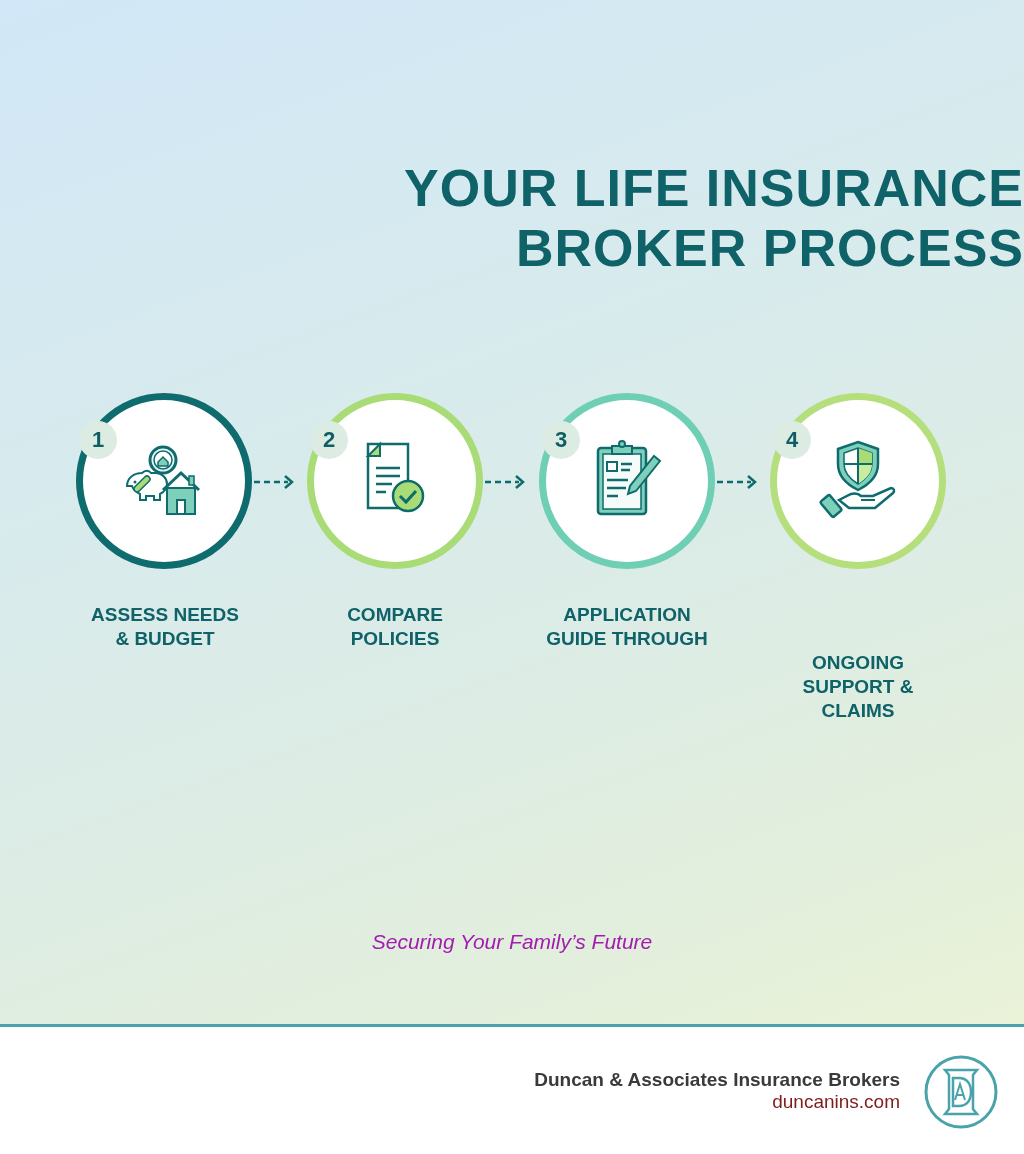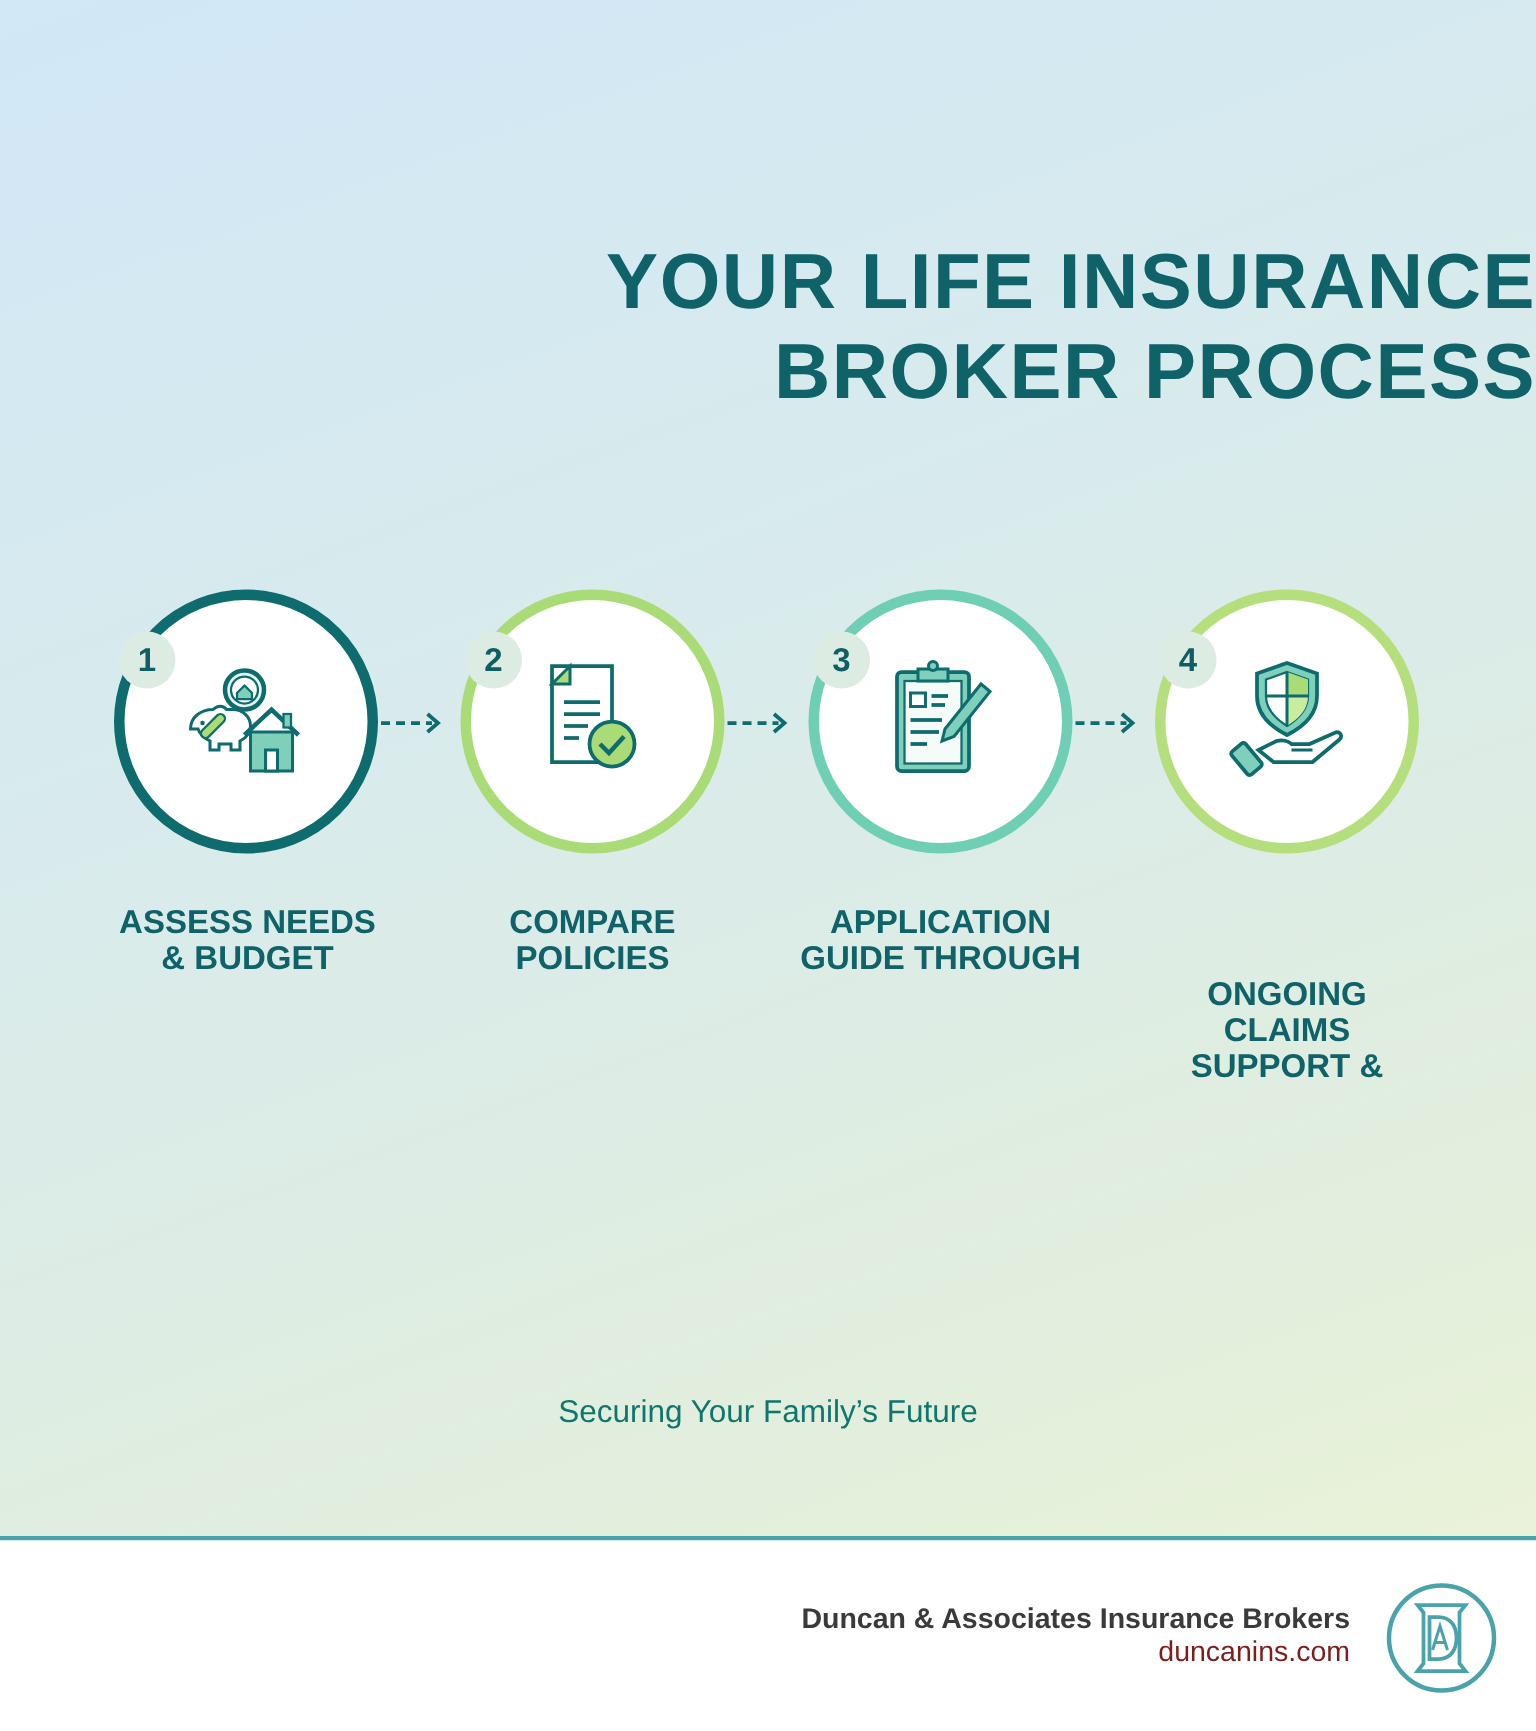--- a/index.html
+++ b/index.html
@@ -24,25 +24,25 @@
     }
     .step-circle svg.icon { position: absolute; left: 38px; top: 38px; width: 86px; height: 86px; }
     .badge {
       position: absolute; width: 38px; height: 38px; border-radius: 50%;
       background: #dcece3; color: #0e5e64; font-weight: 700; font-size: 22px;
       line-height: 38px; text-align: center;
     }
     .arrow { position: absolute; top: 474px; width: 44px; height: 16px; }
     .step-label {
       position: absolute; top: 603px; width: 200px; text-align: center;
-      color: #0e6268; font-weight: 700; font-size: 22px; line-height: 24px;
+      color: #0e6268; font-weight: 700; font-size: 19px; line-height: 24px;
     }
     .tagline {
       position: absolute; top: 928px; left: 0; width: 1024px; text-align: center;
-      color: #0f766e; font-size: 21px; line-height: 28px;
+      color: #a21caf; font-size: 21px; line-height: 28px; font-style: italic;
     }
     .divider { position: absolute; top: 1024px; left: 0; width: 1024px; height: 3px; background: #4aa3ab; }
     .footer { position: absolute; top: 1027px; left: 0; width: 1024px; height: 127px; background: #ffffff; }
     .company {
       position: absolute; right: 124px; top: 1068px; text-align: left;
       color: #3a3a3a; font-weight: 700; font-size: 19px; line-height: 24px;
     }
     .website {
       position: absolute; right: 124px; top: 1090px; text-align: right;
       color: #7f1d1d; font-size: 19px; line-height: 24px; margin-left: 40px;
@@ -143,22 +143,22 @@
 <div class="step-label" style="left:295px;">
   <div>COMPARE</div>
   <div>POLICIES</div>
 </div>
 <div class="step-label" style="left:527px;">
   <div>APPLICATION</div>
   <div>GUIDE THROUGH</div>
 </div>
 <div class="step-label" style="left:758px;margin-top:48px;">
   <div>ONGOING</div>
+  <div>SUPPORT &amp;</div>
   <div>CLAIMS</div>
-  <div>SUPPORT &amp;</div>
 </div>
 
 <div class="tagline">Securing Your Family’s Future</div>
 
 <div class="divider"></div>
 <div class="footer"></div>
 <div class="company">Duncan &amp; Associates Insurance Brokers</div>
 <div class="website">duncanins.com</div>
 
 <svg class="logo" viewBox="0 0 76 76">

